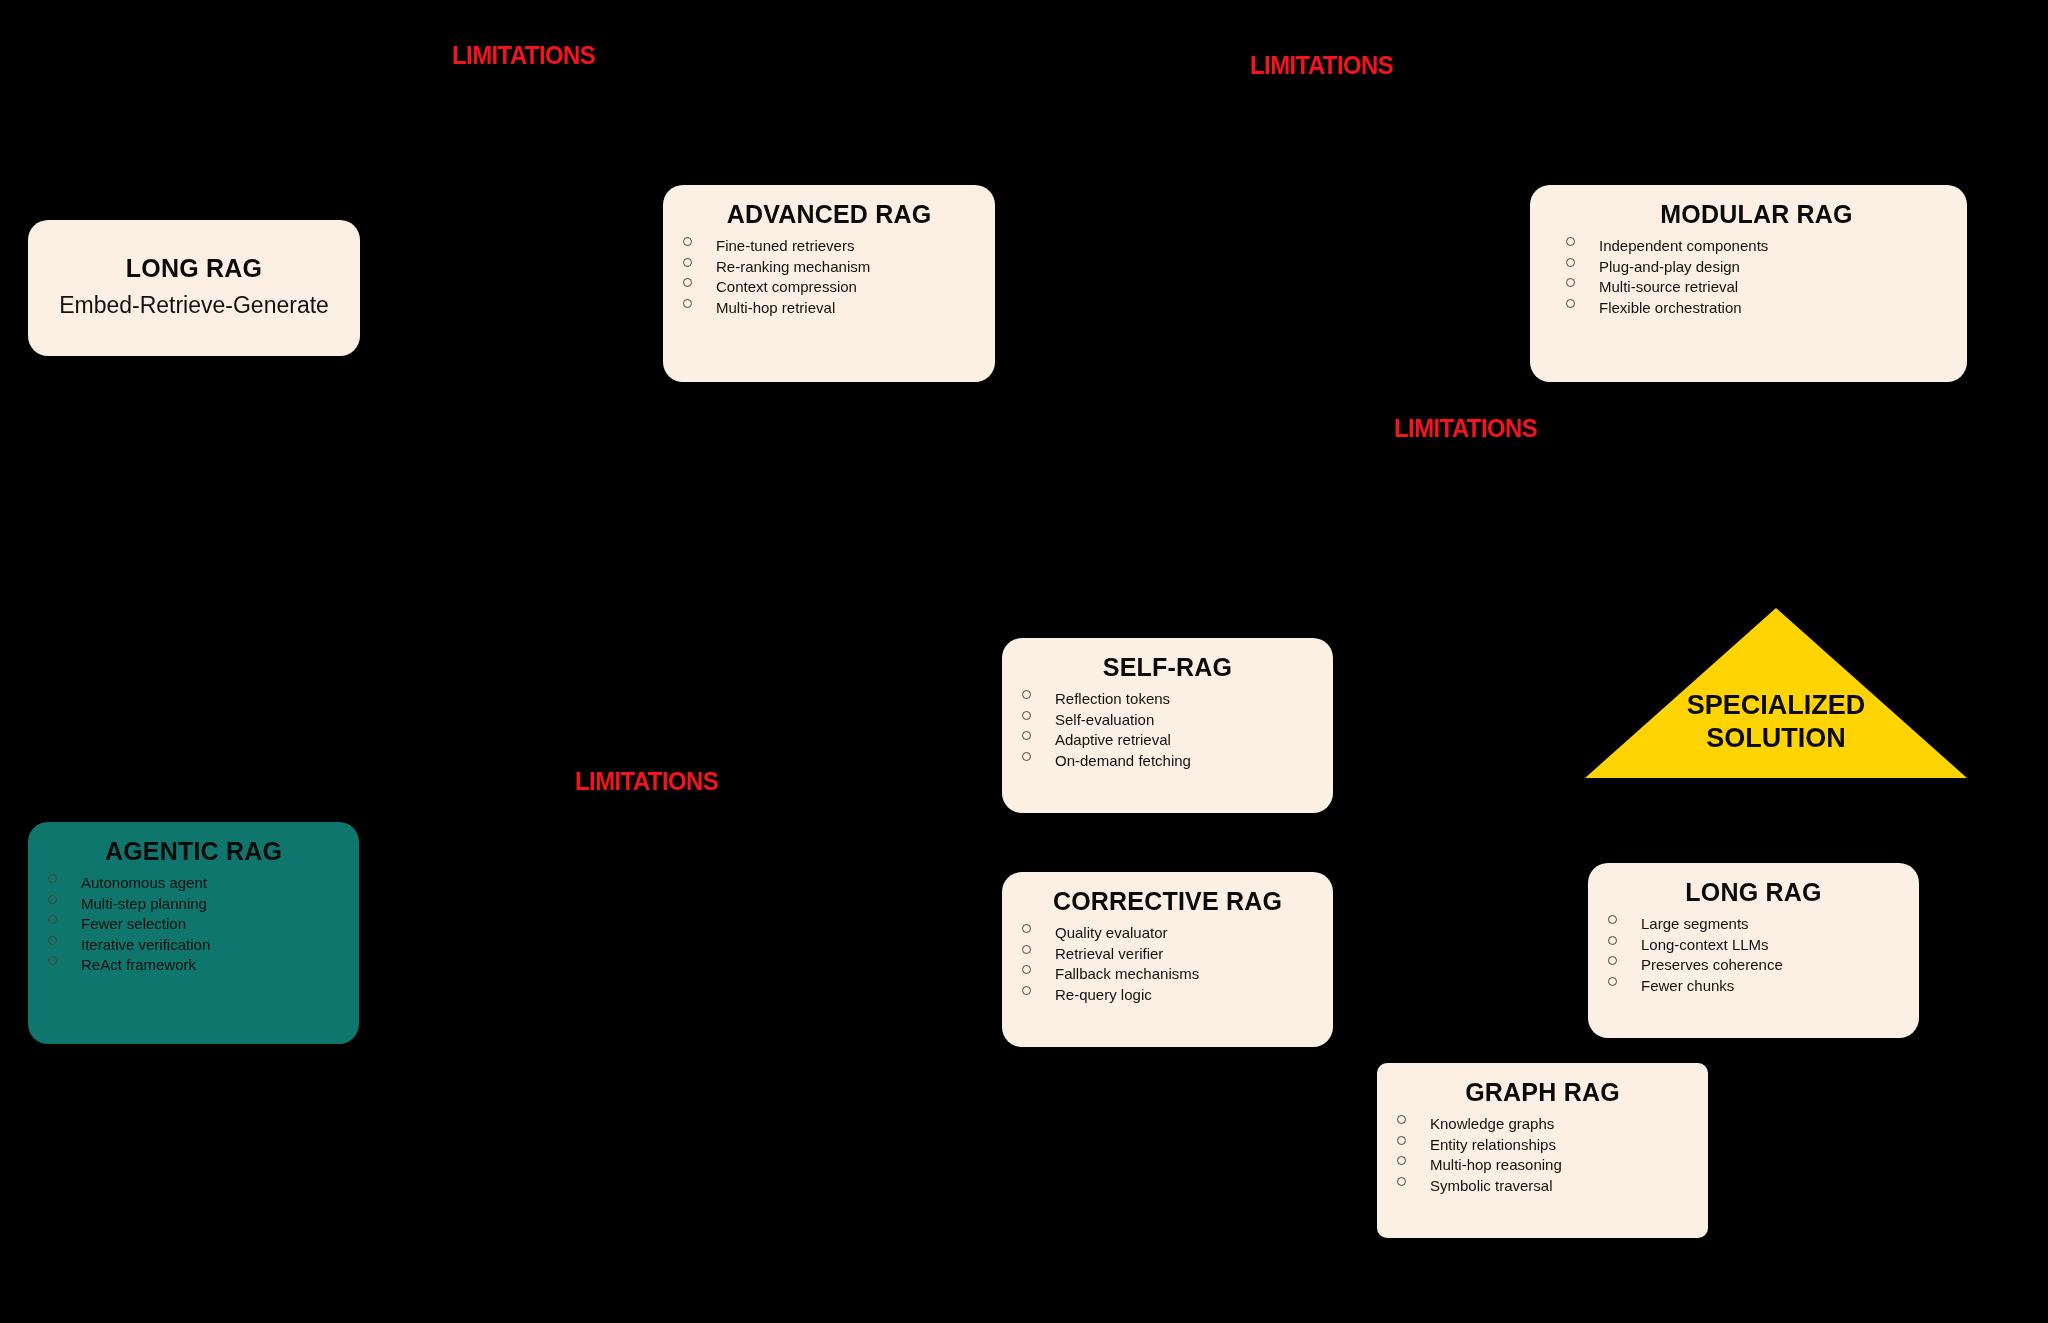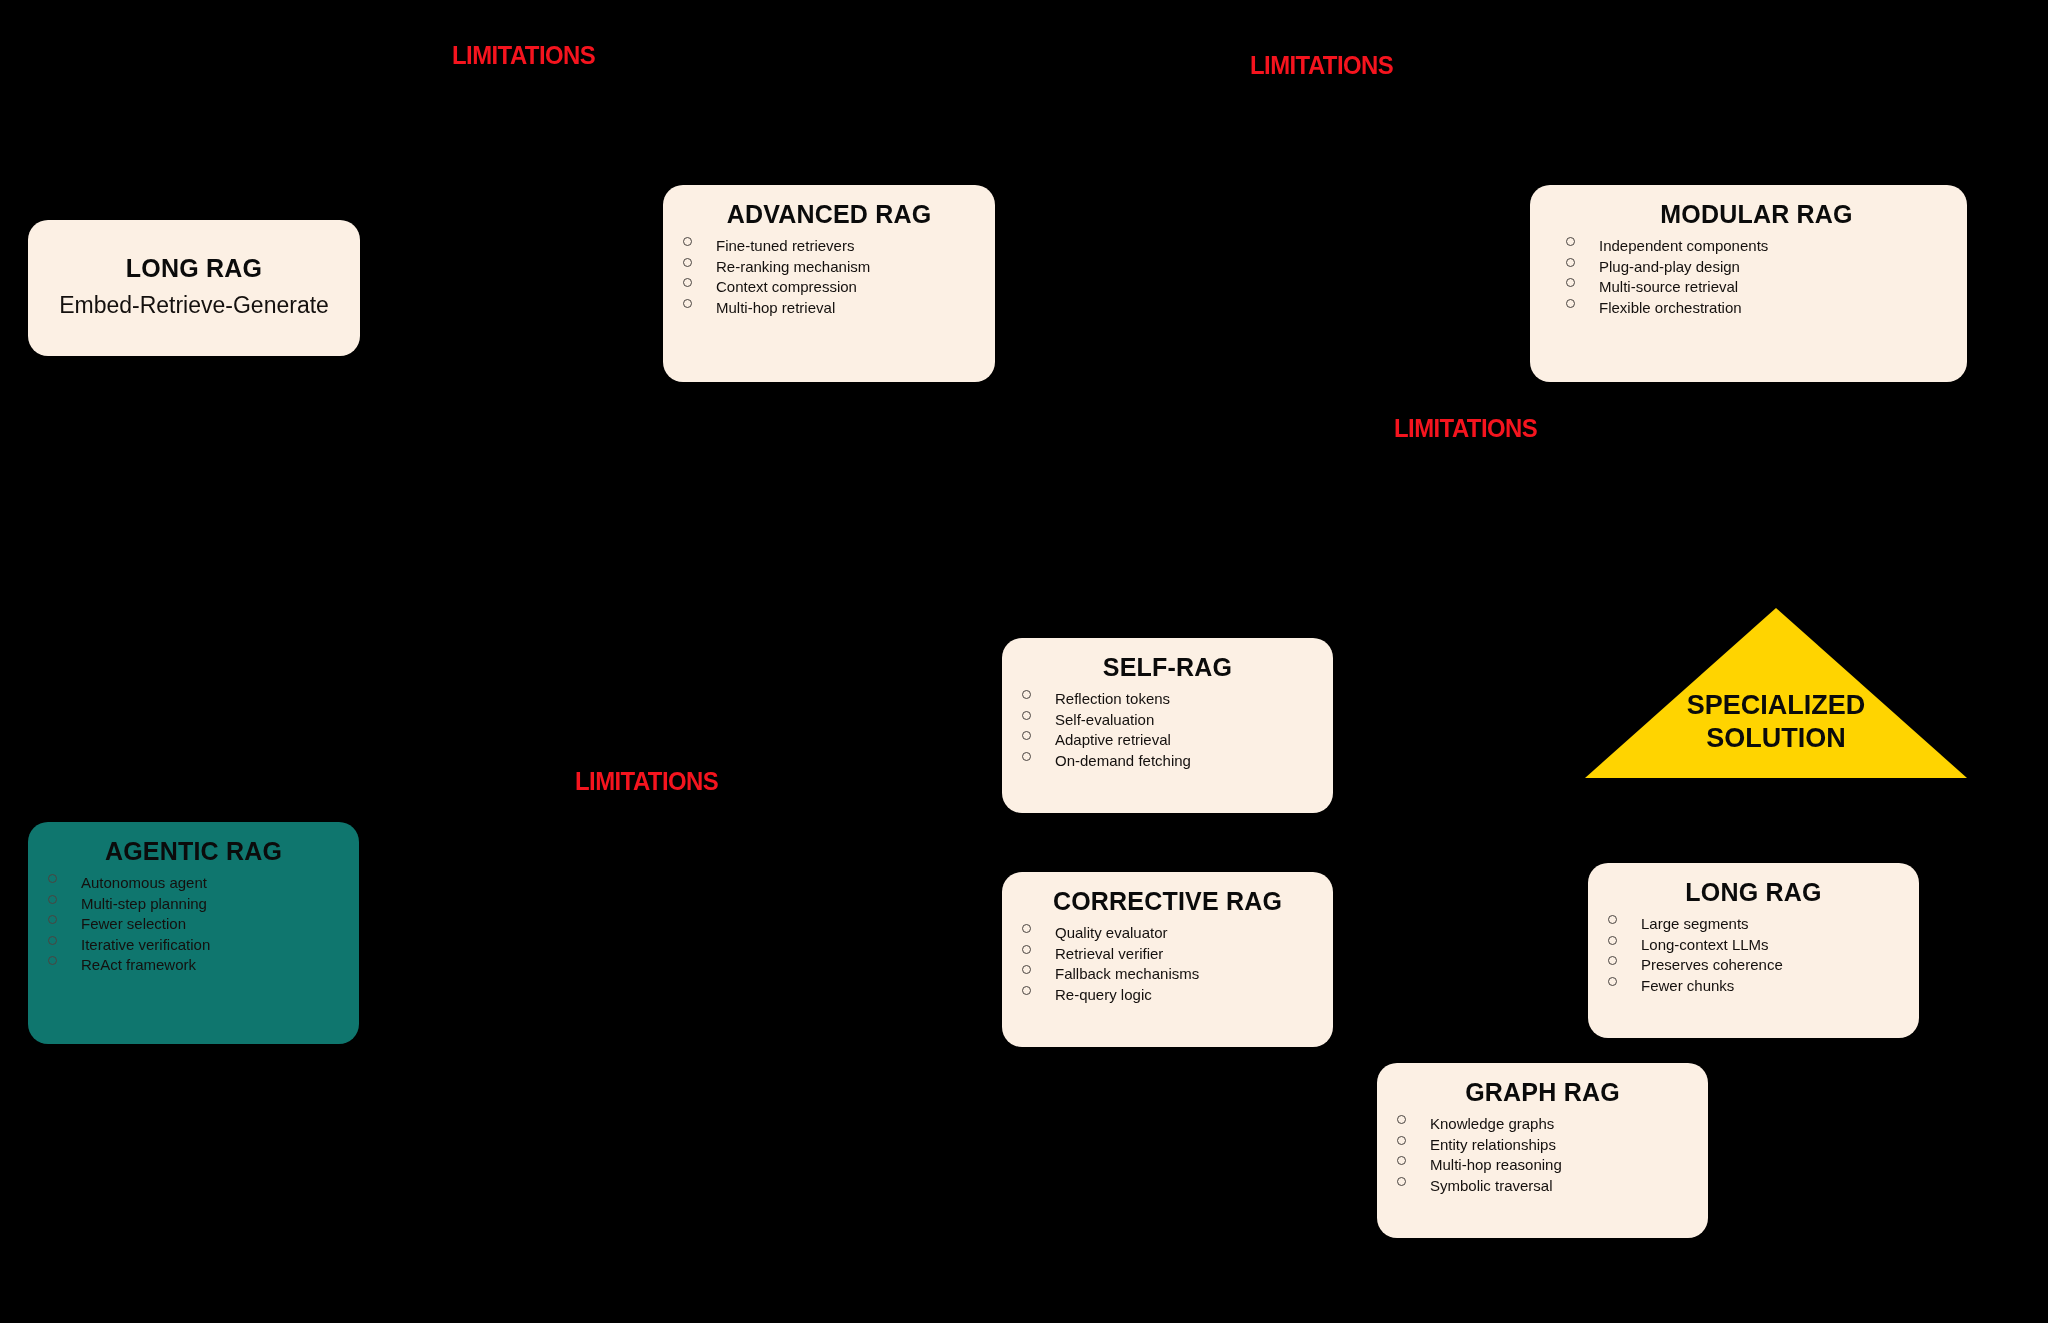--- a/index.html
+++ b/index.html
@@ -231,21 +231,21 @@
         <span class="bullet-dot"></span>
         <span>Iterative verification</span>
       </li>
       <li>
         <span class="bullet-dot"></span>
         <span>ReAct framework</span>
       </li>
     </ul>
   </div>
 
-  <div class="card cream" style="left:1377px; top:1063px; width:331px; height:175px;">
+  <div class="card cream" style="left:1377px; top:1063px; width:331px; height:175px;border-radius:10px;">
     <div class="card-title">GRAPH RAG</div>
     <ul class="bullets">
       <li>
         <span class="bullet-dot"></span>
         <span>Knowledge graphs</span>
       </li>
       <li>
         <span class="bullet-dot"></span>
         <span>Entity relationships</span>
       </li>

